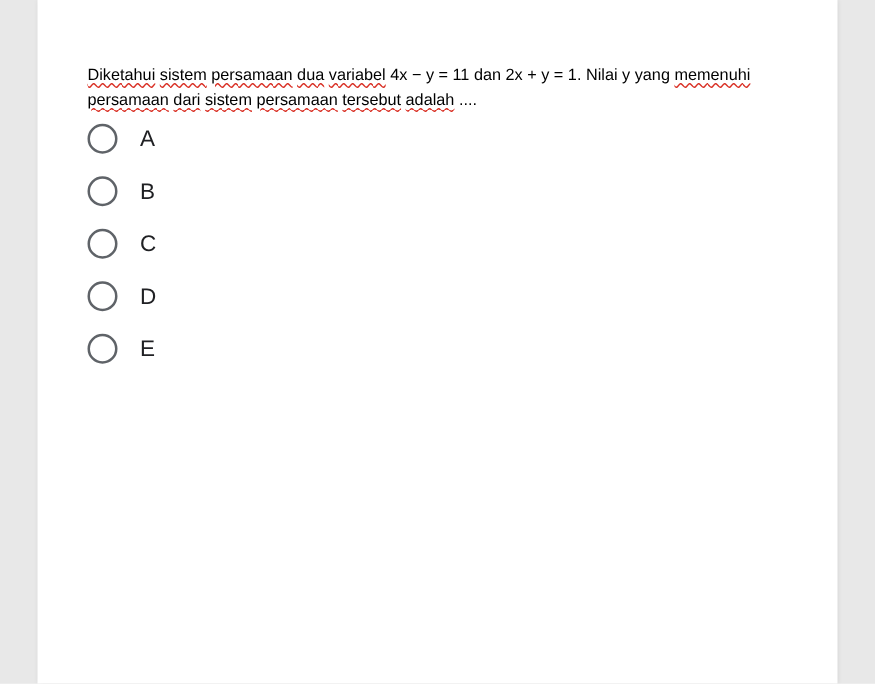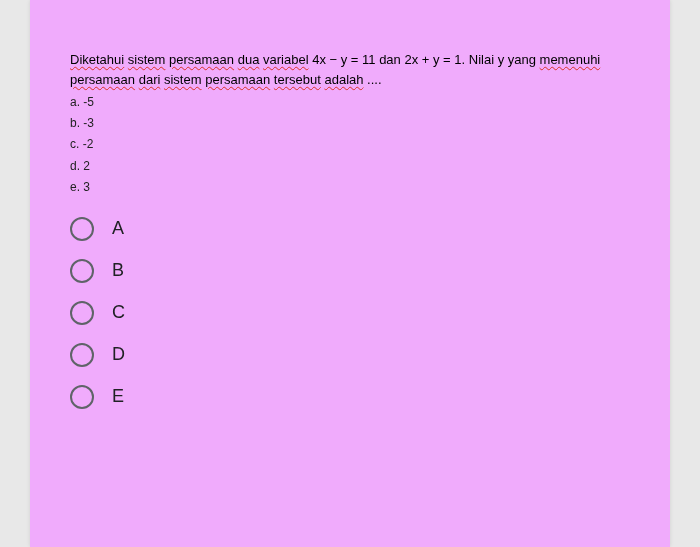--- a/index.html
+++ b/index.html
@@ -4,21 +4,21 @@
 <style>
   body {
     margin: 0;
     padding: 0;
     background: #e8e8e8;
     font-family: Arial, sans-serif;
     display: flex;
     justify-content: center;
   }
   .page {
-    background: #f0abfc;
+    background: #ffffff;
     width: 640px;
     min-height: 547px;
     padding: 50px 52px 20px 40px;
     box-sizing: border-box;
     box-shadow: 0 0 4px rgba(0,0,0,0.1);
   }
   .question-text {
     font-size: 13px;
     line-height: 1.5;
     color: #000;
@@ -65,37 +65,20 @@
     color: #202124;
   }
 </style>
 </head>
 <body>
 
 <div class="page">
 
   <div class="question-text" id="qtext"><span class="spellcheck">Diketahui</span><span> </span><span class="spellcheck">sistem</span><span> </span><span class="spellcheck">persamaan</span><span> </span><span class="spellcheck">dua</span><span> </span><span class="spellcheck">variabel</span><span>  4x − y = 11 dan 2x + y = 1. Nilai y yang </span><span class="spellcheck">memenuhi</span><span> </span><span class="spellcheck">persamaan</span><span> </span><span class="spellcheck">dari</span><span> </span><span class="spellcheck">sistem</span><span> </span><span class="spellcheck">persamaan</span><span> </span><span class="spellcheck">tersebut</span><span> </span><span class="spellcheck">adalah</span><span> ....</span></div>
 
-  <div class="answer-list">
-    <div>
-      <span>a.</span> <span>-5</span>
-    </div>
-    <div>
-      <span>b.</span> <span>-3</span>
-    </div>
-    <div>
-      <span>c.</span> <span>-2</span>
-    </div>
-    <div>
-      <span>d.</span> <span>2</span>
-    </div>
-    <div>
-      <span>e.</span> <span>3</span>
-    </div>
-  </div>
 
   <div class="options">
     <div class="option">
       <div class="radio"></div>
       <div class="option-label">A</div>
     </div>
     <div class="option">
       <div class="radio"></div>
       <div class="option-label">B</div>
     </div>

